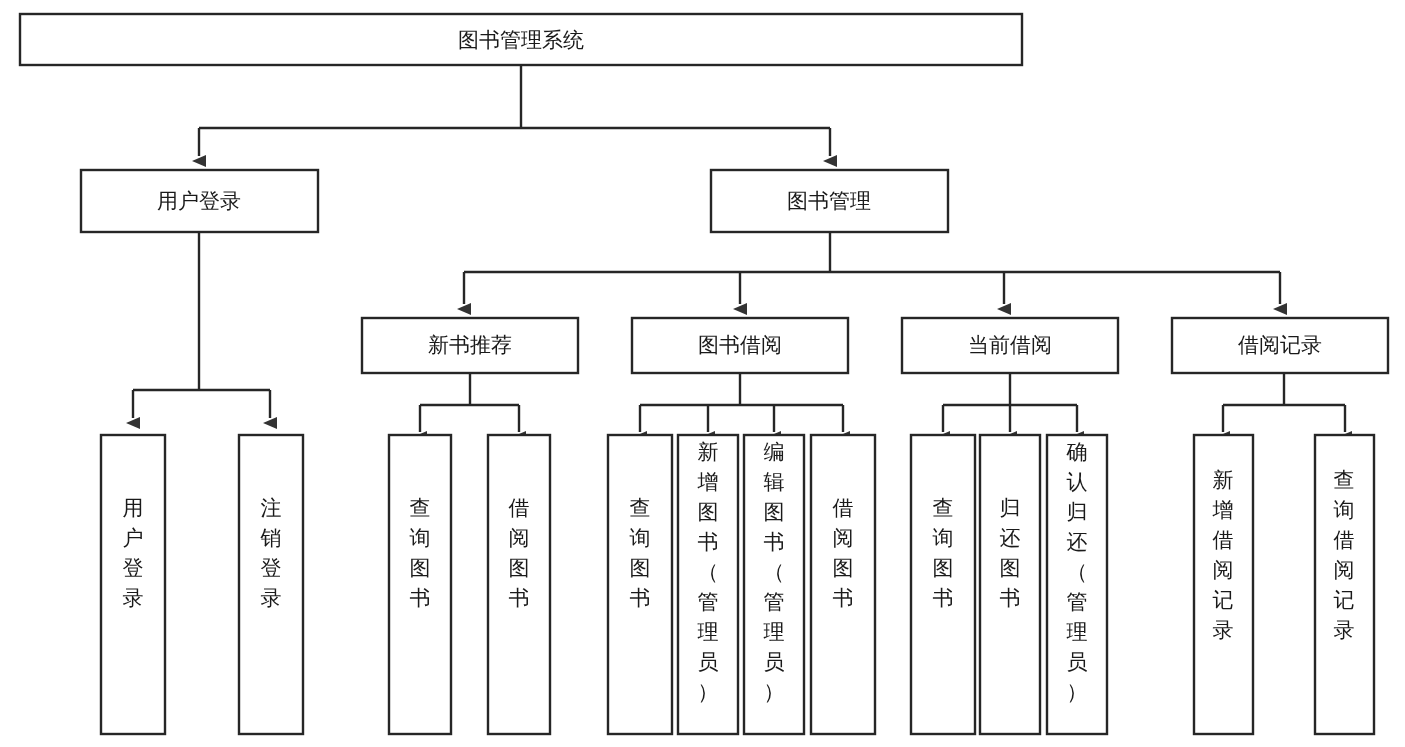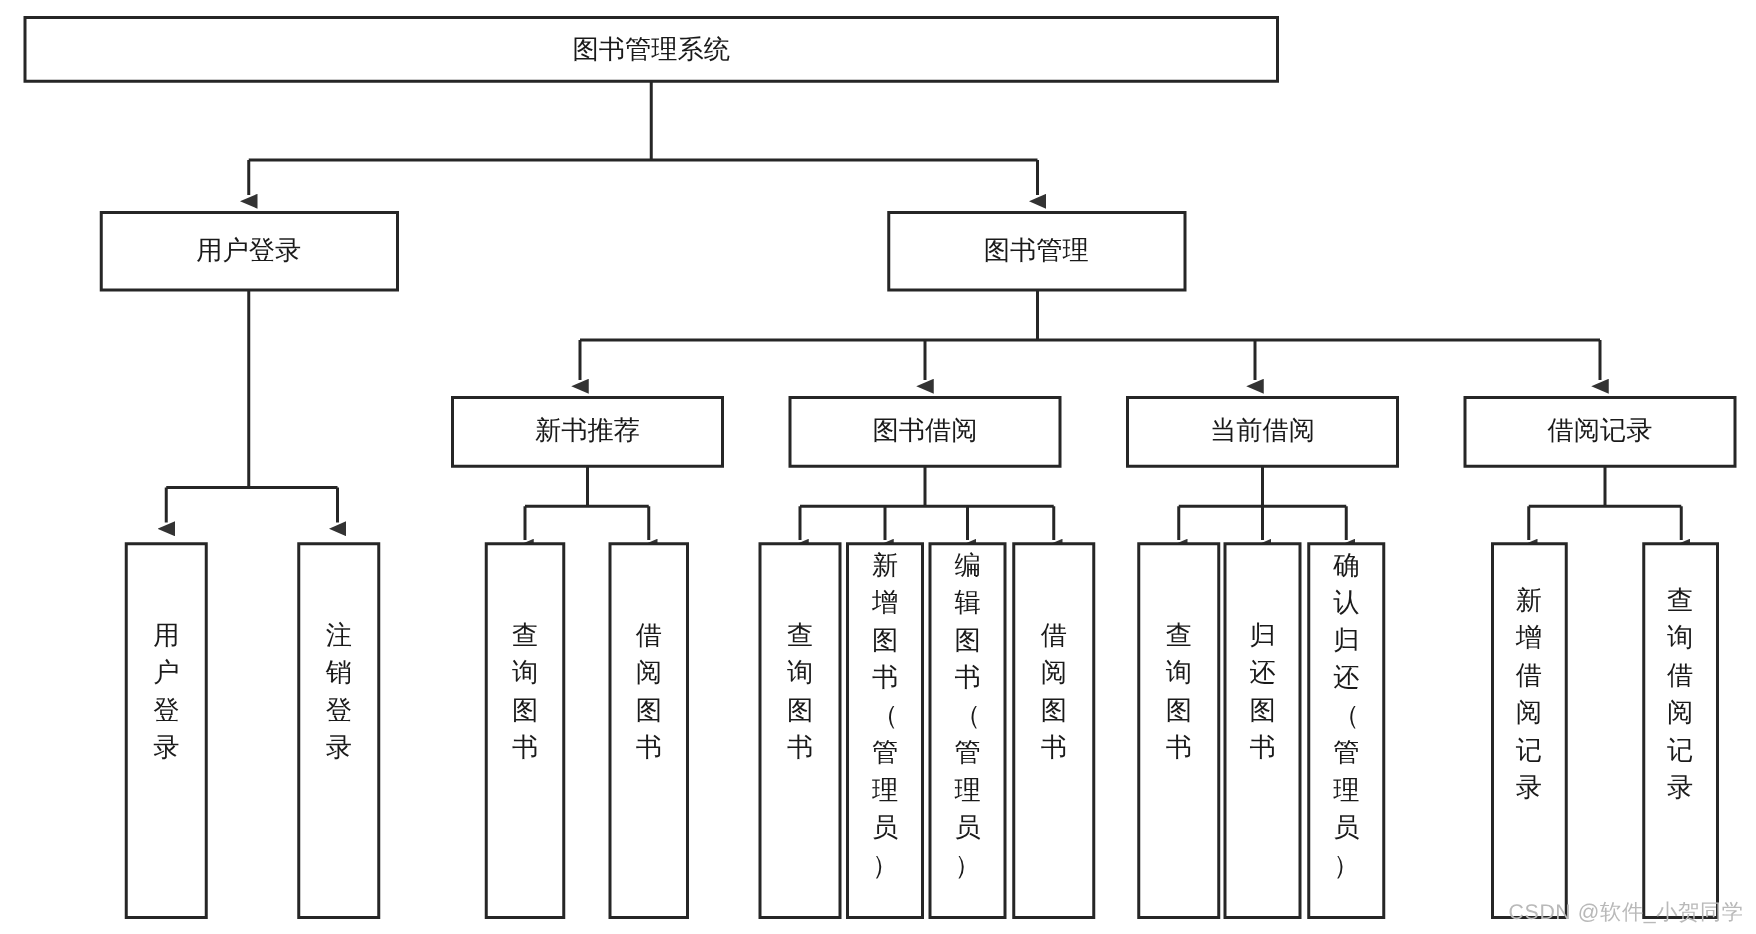--- a/index.html
+++ b/index.html
@@ -220,15 +220,14 @@
       <rect class="node-box" x="1194" y="435" width="59" height="299"></rect>
       <text class="node-label-v" x="1223" y="487"><tspan x="1223" y="487">新</tspan><tspan x="1223" y="517">增</tspan><tspan x="1223" y="547">借</tspan><tspan x="1223" y="577">阅</tspan><tspan x="1223" y="607">记</tspan><tspan x="1223" y="637">录</tspan></text>
     </g>
     <g>
       <rect class="node-box" x="1315" y="435" width="59" height="299"></rect>
       <text class="node-label-v" x="1344" y="487"><tspan x="1344" y="487">查</tspan><tspan x="1344" y="517">询</tspan><tspan x="1344" y="547">借</tspan><tspan x="1344" y="577">阅</tspan><tspan x="1344" y="607">记</tspan><tspan x="1344" y="637">录</tspan></text>
     </g>
 
   </svg>
 
-  <div class="watermark-text">CSDN @软件_小贺同学</div>
 
 </div>
 
 </body></html>

